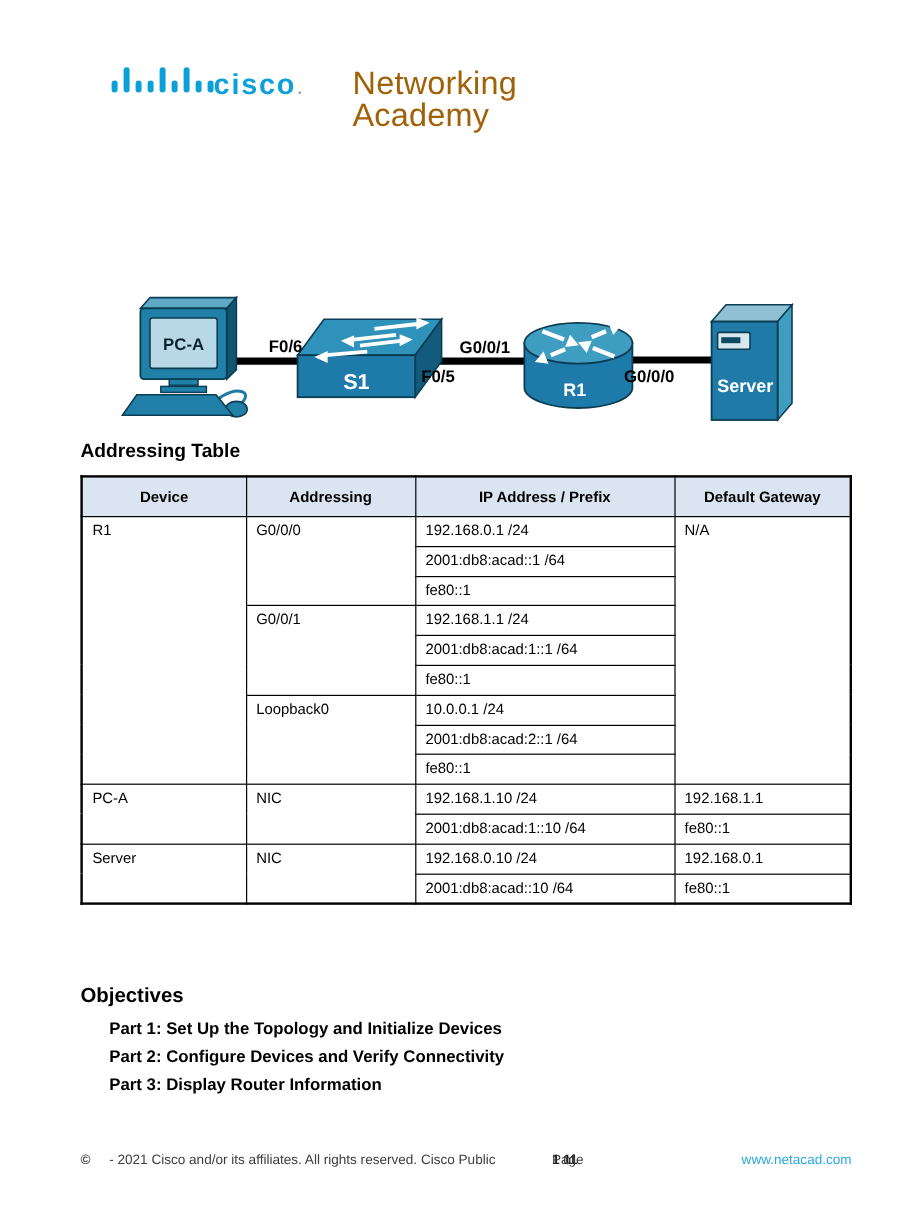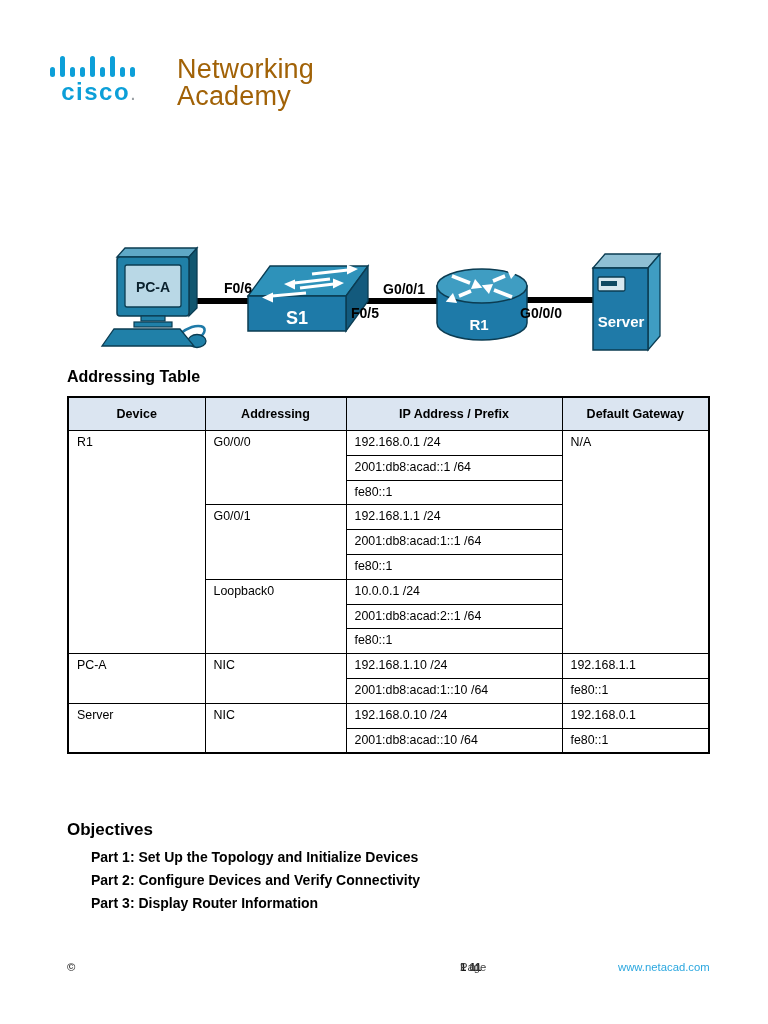--- a/index.html
+++ b/index.html
@@ -3,21 +3,21 @@
 <meta charset="utf-8">
 <style>
   html, body { margin:0; padding:0; }
   body {
     width:768px; height:1024px; background:#ffffff; position:relative;
     font-family:"Liberation Sans", sans-serif; color:#000; overflow:hidden;
   }
 
   
   .logo { position:absolute; left:50px; top:56px; display:flex; align-items:flex-start; gap:14px; }
-  .logo-left { display:flex; flex-direction:column; align-items:flex-end; }
+  .logo-left { display:flex; flex-direction:row; align-items:flex-start;margin-left:43px; }
   .logo-bars { display:flex; align-items:flex-end; gap:5px; height:21px; }
   .bar { width:5px; background:#0c9fd8; border-radius:2.5px; }
   .bar.short { height:10px; }
   .bar.tall  { height:21px; }
   .brand-row { display:flex; align-items:baseline; margin-top:3px; }
   .brand { font-size:24px; font-weight:bold; color:#0c9fd8; letter-spacing:1.5px; line-height:1; }
   .brand-mark { font-size:14px; color:#9aa0a4; font-weight:bold; margin-left:1px; }
   .org { font-size:27px; color:#a16207; line-height:27px; letter-spacing:0.2px;margin-left:28px; }
 
   
@@ -232,20 +232,21 @@
   <h2>Objectives</h2>
   <ul class="obj-list">
     <li>Part 1: Set Up the Topology and Initialize Devices</li>
     <li>Part 2: Configure Devices and Verify Connectivity</li>
     <li>Part 3: Display Router Information</li>
   </ul>
 </div>
 
 <div class="footer">
   <span class="f-copy">©</span>
+  <span class="f-text">- 2021 Cisco and/or its affiliates. All rights reserved. Cisco Public</span>
   <span class="f-page">
     <span>Page</span>
     <b>1</b>
     <span>of</span>
     <b>11</b>
   </span>
   <span class="f-link">www.netacad.com</span>
 </div>
 
 </body></html>

